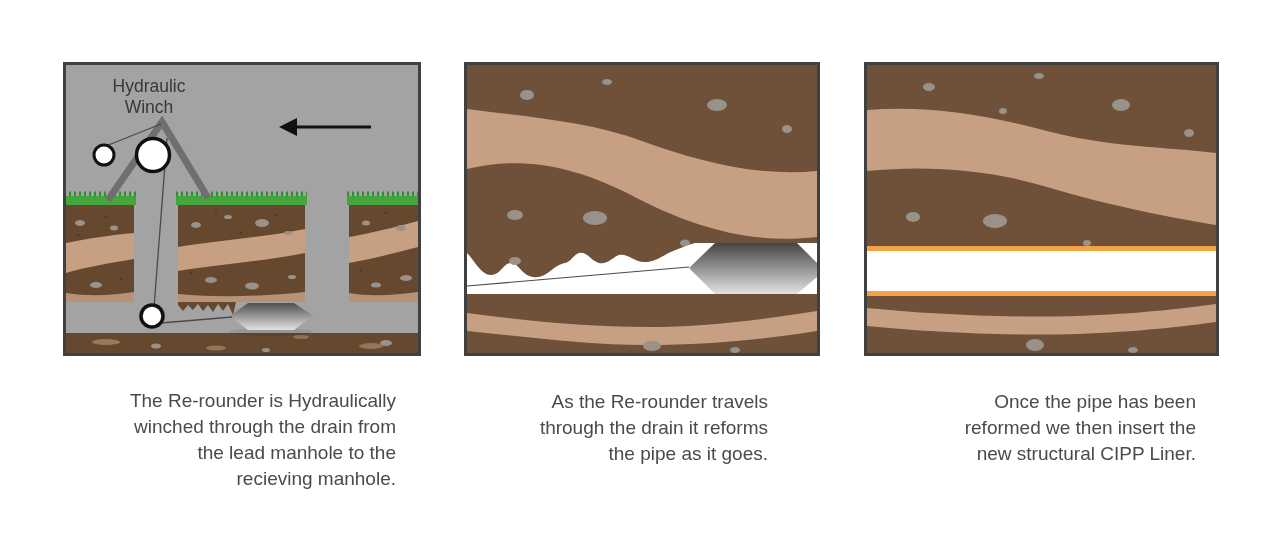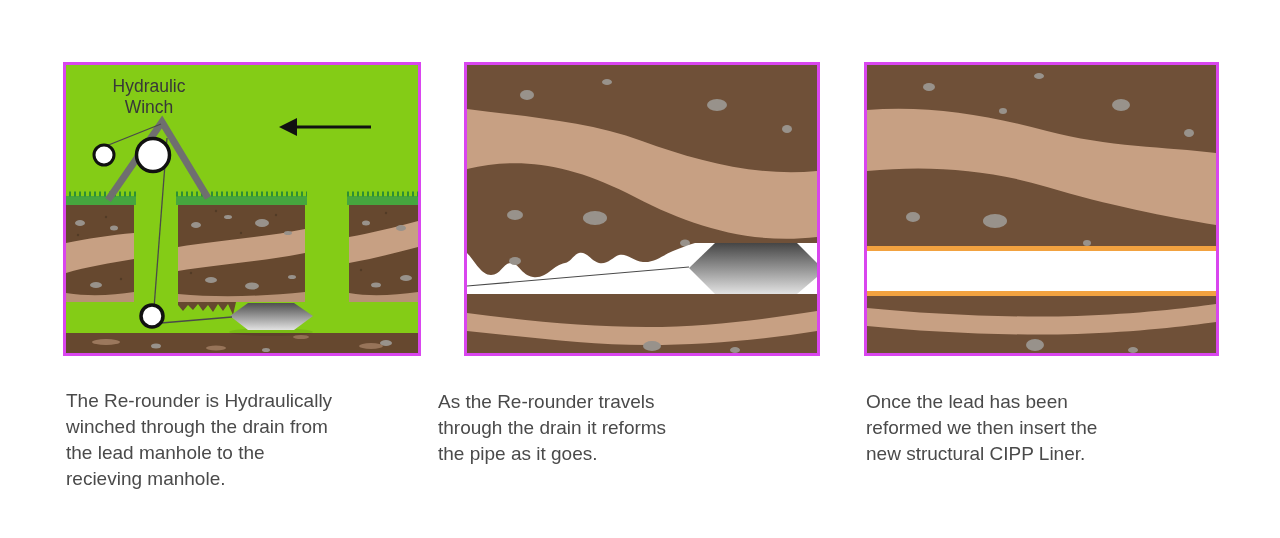--- a/index.html
+++ b/index.html
@@ -2,35 +2,35 @@
 <html><head>
 <meta charset="utf-8">
 <style>
   html,body{margin:0;padding:0;background:#ffffff;}
   .stage{
     position:relative;width:1280px;height:538px;background:#ffffff;
     font-family:"Liberation Sans", sans-serif;overflow:hidden;
   }
   .panel{
     position:absolute;top:62px;height:294px;box-sizing:border-box;
-    border:3px solid #d946ef;background:#84cc16;
+    border:3px solid #404040;background:#a3a3a3;
   }
   .panel svg{display:block;width:100%;height:100%;}
   #panel-1{left:63px;width:358px;}
   #panel-2{left:464px;width:356px;}
   #panel-3{left:864px;width:355px;}
   .panel-label{
     position:absolute;text-align:center;font-size:17.5px;line-height:21px;
     color:#383838;white-space:pre-line;z-index:2;
   }
   #label-winch{left:17px;top:11px;width:132px;}
   #label-direction{left:196px;top:11px;width:126px;}
   .caption{
     position:absolute;top:388px;width:330px;font-size:19px;line-height:26px;
-    color:#4a4a4a;white-space:pre-line;
+    color:#4a4a4a;white-space:pre-line;text-align:right;
   }
   #caption-1{left:66px;}
   #caption-2{left:438px;top:389px;}
   #caption-3{left:866px;top:389px;}
 </style>
 </head>
 <body>
 
 <div class="stage">
 
@@ -198,17 +198,17 @@
     </svg>
   </div>
 
   <div class="caption" id="caption-1">The Re-rounder is Hydraulically
 winched through the drain from
 the lead manhole to the
 recieving manhole.</div>
   <div class="caption" id="caption-2">As the Re-rounder travels
 through the drain it reforms
 the pipe as it goes.</div>
-  <div class="caption" id="caption-3">Once the lead has been
+  <div class="caption" id="caption-3">Once the pipe has been
 reformed we then insert the
 new structural CIPP Liner.</div>
 
 </div>
 
 </body></html>

